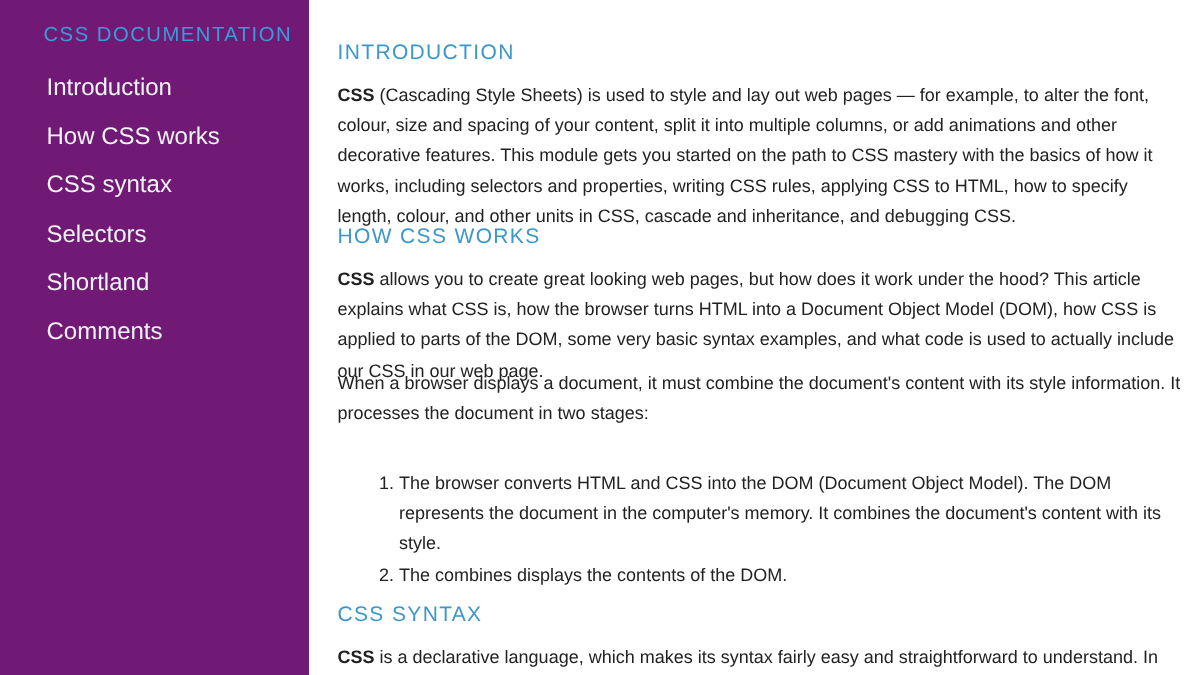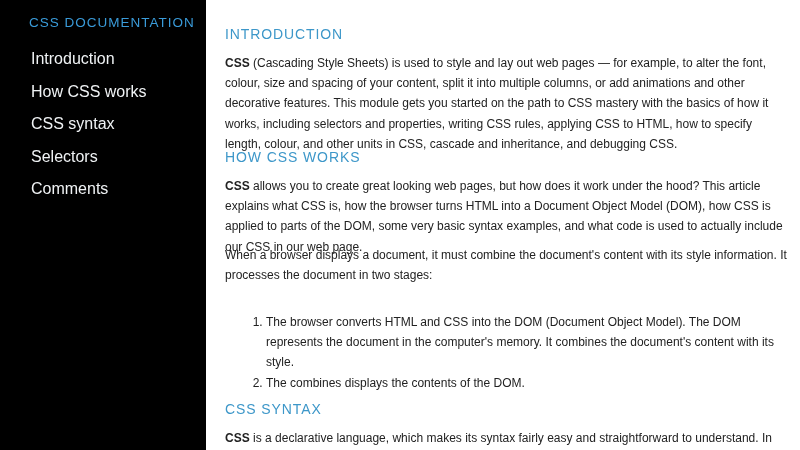--- a/index.html
+++ b/index.html
@@ -5,21 +5,21 @@
     html, body { margin: 0; padding: 0; }
     body {
       width: 800px; height: 450px; overflow: hidden;
       font-family: "Liberation Sans", sans-serif;
       background: #ffffff;
       position: relative;
     }
     .sidebar {
       position: absolute; left: 0; top: 0; bottom: 0;
       width: 206px;
-      background: #000000;
+      background: #701a75;
     }
     .sidebar-title {
       position: absolute; left: 29px; top: 15px;
       color: #3a9bd9;
       font-size: 13.5px;
       letter-spacing: 1px;
       white-space: nowrap;
     }
     .nav { position: absolute; left: 31px; top: 47px; margin: 0; padding: 0; list-style: none; }
     .nav li {
@@ -59,20 +59,21 @@
 </head>
 <body>
 
 <nav class="sidebar">
   <div class="sidebar-title">CSS DOCUMENTATION</div>
   <ul class="nav">
     <li>Introduction</li>
     <li>How CSS works</li>
     <li>CSS syntax</li>
     <li>Selectors</li>
+    <li>Shortland</li>
     <li>Comments</li>
   </ul>
 </nav>
 
 <main class="main">
   <section>
     <h2 style="top:26px">INTRODUCTION</h2>
     <p style="top:53px"><b>CSS</b><span> (Cascading Style Sheets) is used to style and lay out web pages — for example, to alter the font, colour, size and spacing of your content, split it into multiple columns, or add animations and other decorative features. This module gets you started on the path to CSS mastery with the basics of how it works, including selectors and properties, writing CSS rules, applying CSS to HTML, how to specify length, colour, and other units in CSS, cascade and inheritance, and debugging CSS.</span></p>
   </section>
 

